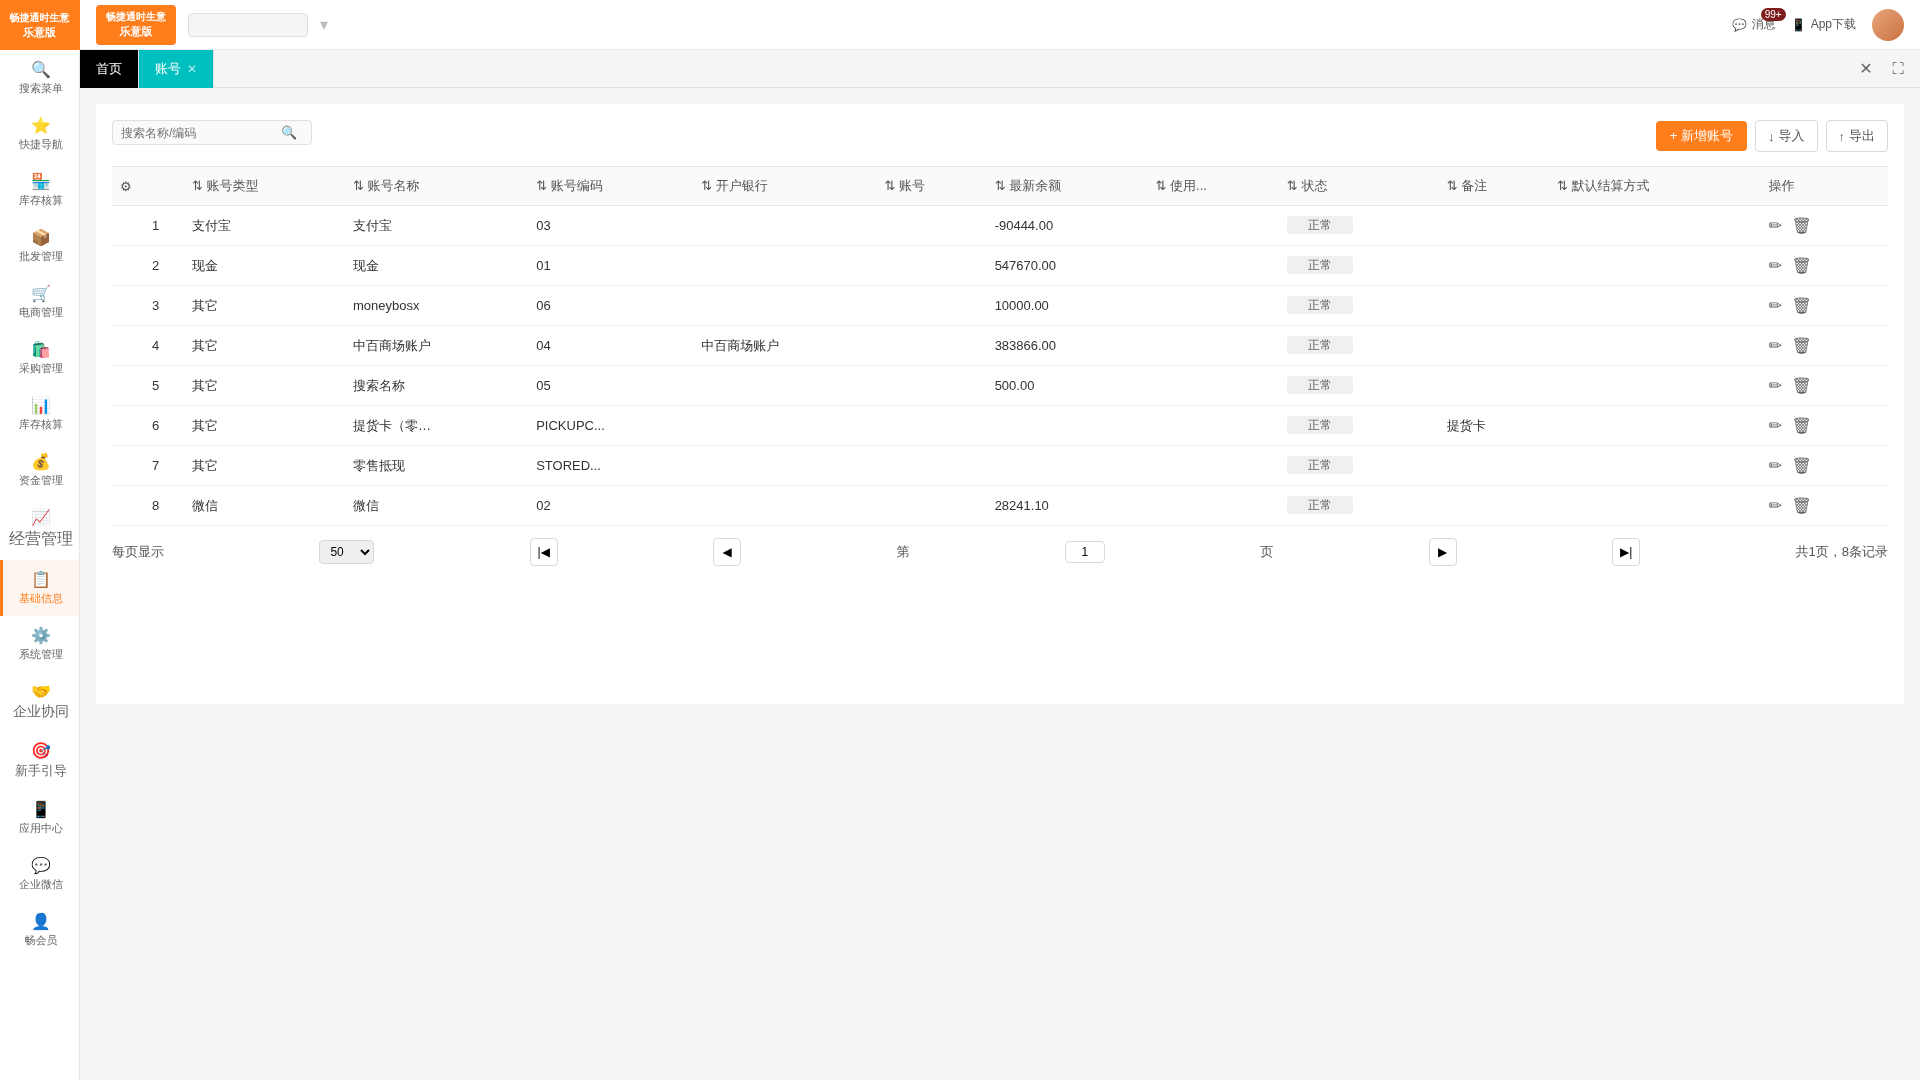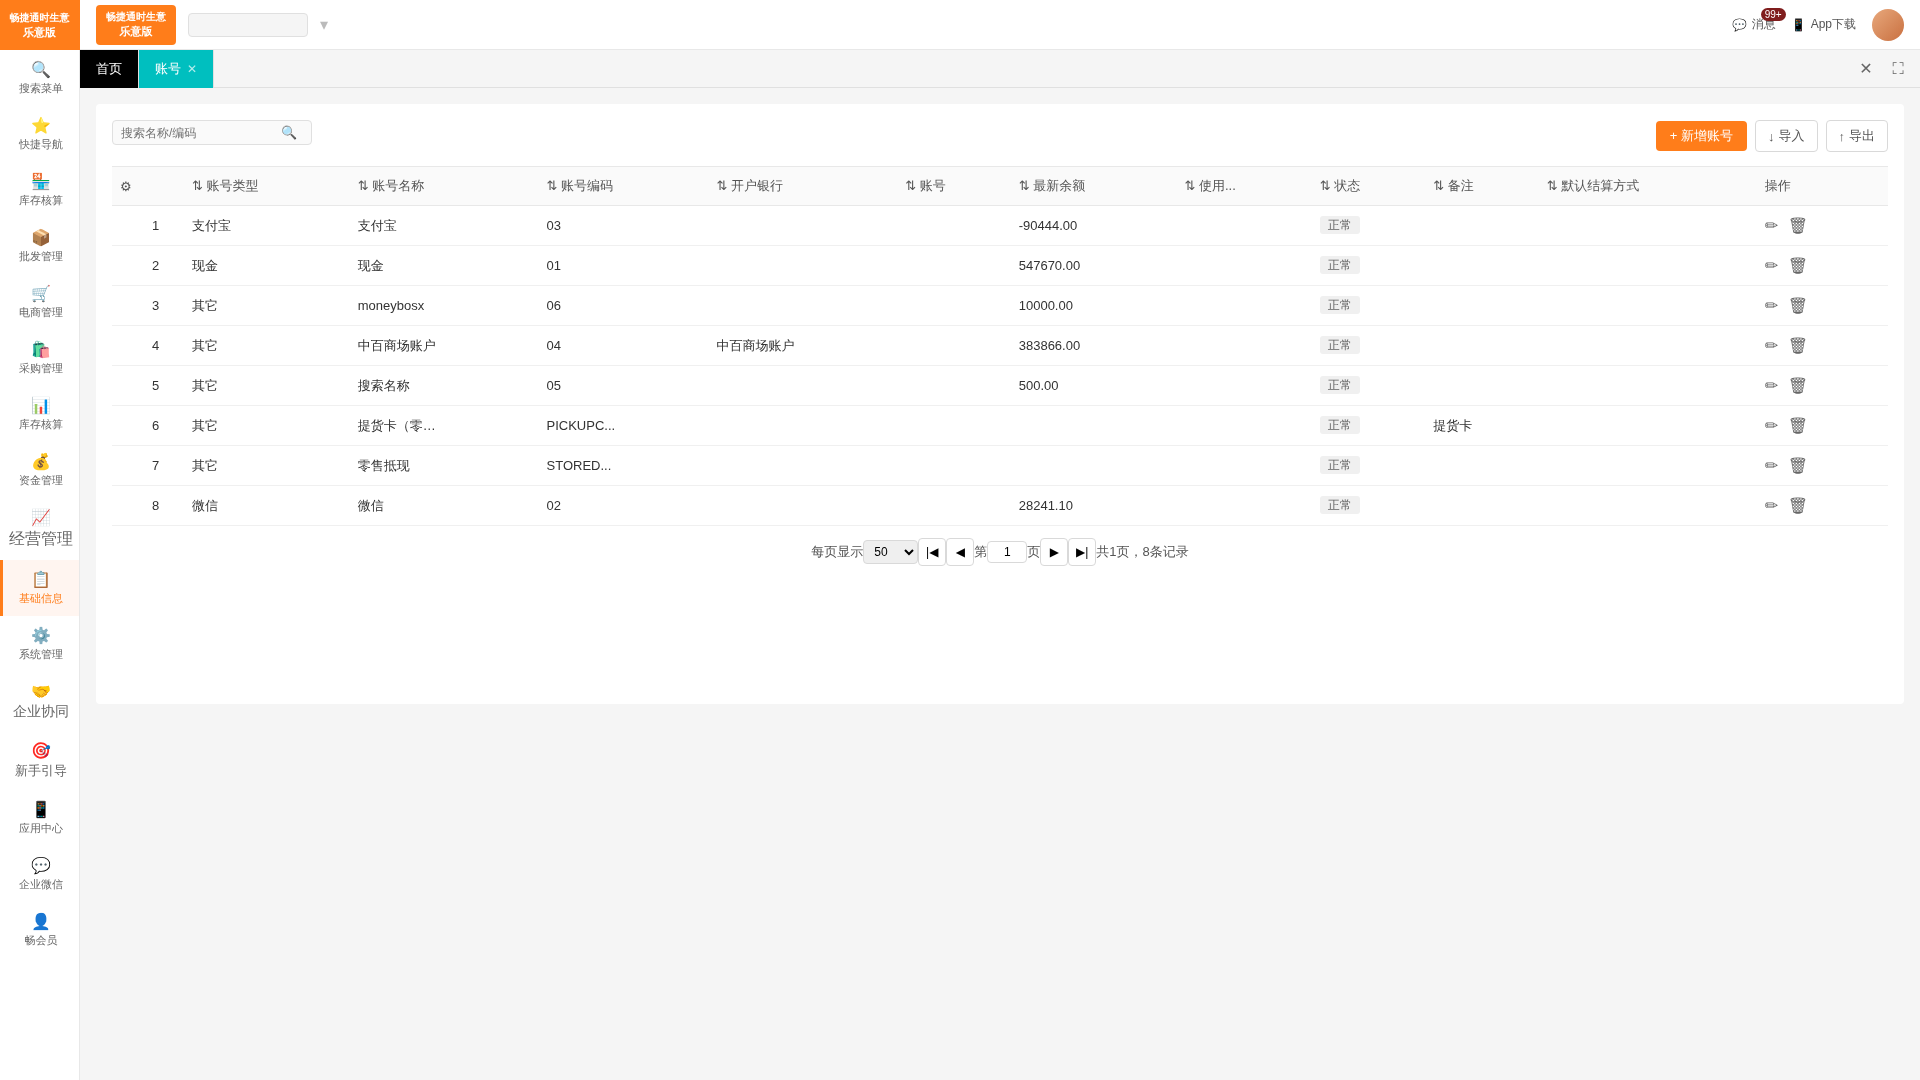--- a/index.html
+++ b/index.html
@@ -229,36 +229,36 @@
     .data-table td {
       padding: 10px 8px;
       border-bottom: 1px solid #f0f0f0;
       color: #333;
       white-space: nowrap;
     }
     .status-badge {
       background: #f0f0f0;
       color: #666;
       border-radius: 3px;
-      padding: 2px 8px;
+      padding: 2px 21px;
       font-size: 12px;
     }
     .action-btn {
       cursor: pointer;
       color: #666;
       font-size: 16px;
       margin-right: 6px;
     }
     .gear-col { width: 32px; color: #bbb; }
 
     
     .pagination-bar {
       display: flex;
       align-items: center;
-      justify-content: center;
+      justify-content: space-between;
       padding: 12px 0 0;
       font-size: 13px;
       color: #555;
     }
     .page-size-select {
       border: 1px solid #d9d9d9;
       border-radius: 4px;
       padding: 3px 6px;
       font-size: 12px;
     }

